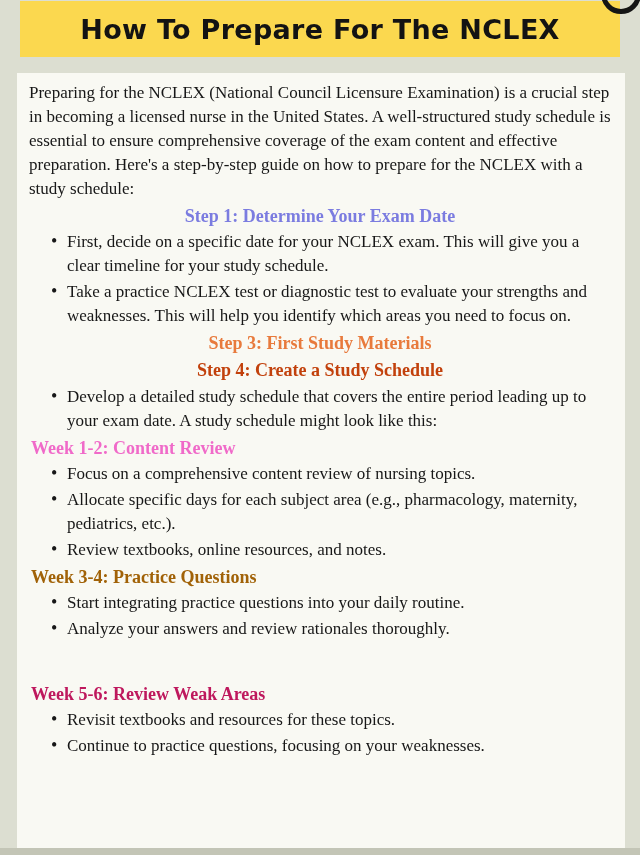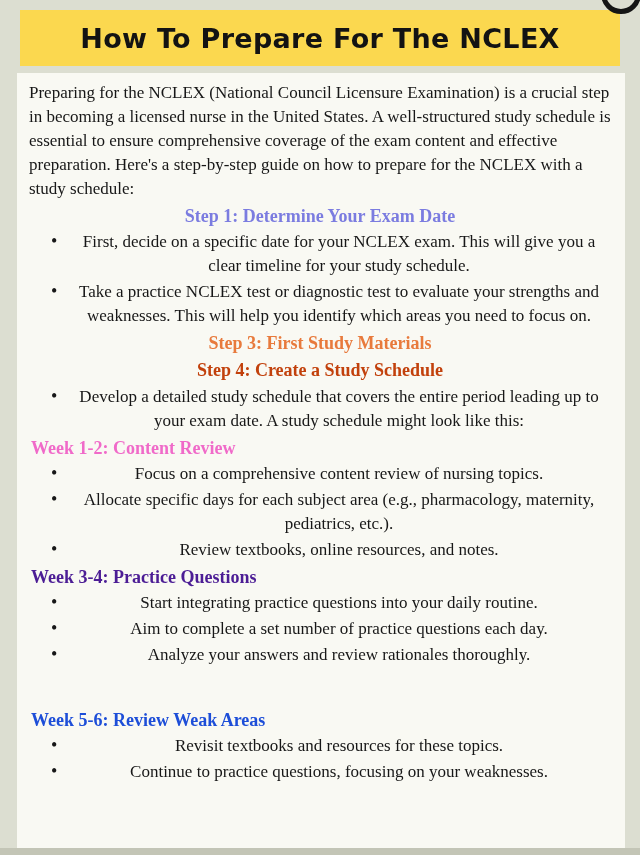--- a/index.html
+++ b/index.html
@@ -4,21 +4,21 @@
 <style>
   html,body{margin:0;padding:0;}
   .page{
     position:relative;
     width:640px;height:855px;
     background:#dcded1;
     overflow:hidden;
     font-family:"Liberation Serif", serif;
   }
   .banner{
-    position:absolute;top:10px;left:20px;width:600px;height:56px;
+    position:absolute;top:1px;left:20px;width:600px;height:56px;
     background:#fbd84f;
     display:flex;align-items:center;justify-content:center;
   }
   .banner-title{
     font-family:"DejaVu Sans", sans-serif;
     font-weight:800;
     font-size:27px;
     letter-spacing:0.3px;
     color:#131313;
     white-space:nowrap;
@@ -53,21 +53,20 @@
     font-weight:700;
     font-size:18px;
     line-height:1.35;
     margin:3px 0 2px 0;
   }
   .section-heading.step{ text-align:center; }
   .section-heading.week{ text-align:left; margin-left:2px; }
   ul.bullets{
     margin:0;padding:0;
     list-style:none;
-    text-align:center;
   }
   ul.bullets li{
     position:relative;
     font-size:17px;
     line-height:1.41;
     padding-left:38px;
     margin:0 0 2px 0;
   }
   ul.bullets li::before{
     content:"\2022";
@@ -115,30 +114,29 @@
   <div class="section">
     <div class="section-heading week" style="color: rgb(240, 106, 201);">Week 1-2: Content Review</div>
     <ul class="bullets">
             <li>Focus on a comprehensive content review of nursing topics.</li>
             <li>Allocate specific days for each subject area (e.g., pharmacology, maternity, pediatrics, etc.).</li>
             <li>Review textbooks, online resources, and notes.</li>
           </ul>
   </div>
 
   <div class="section">
-    <div class="section-heading week" style="color: #4c1d95;">Week 3-4: Practice Questions</div>
+    <div class="section-heading week" style="color: #a16207;">Week 3-4: Practice Questions</div>
     <ul class="bullets">
             <li>Start integrating practice questions into your daily routine.</li>
-            <li>Aim to complete a set number of practice questions each day.</li>
             <li>Analyze your answers and review rationales thoroughly.</li>
           </ul>
   </div>
 
   <div class="section">
-    <div class="section-heading week" style="color: #1d4ed8; margin-top: 41px;">Week 5-6: Review Weak Areas</div>
+    <div class="section-heading week" style="color: #be185d; margin-top: 41px;">Week 5-6: Review Weak Areas</div>
     <ul class="bullets">
             <li>Revisit textbooks and resources for these topics.</li>
             <li>Continue to practice questions, focusing on your weaknesses.</li>
           </ul>
   </div>
 </div>
   </div>
 
   <div class="bottom-strip"></div>
 </div>

